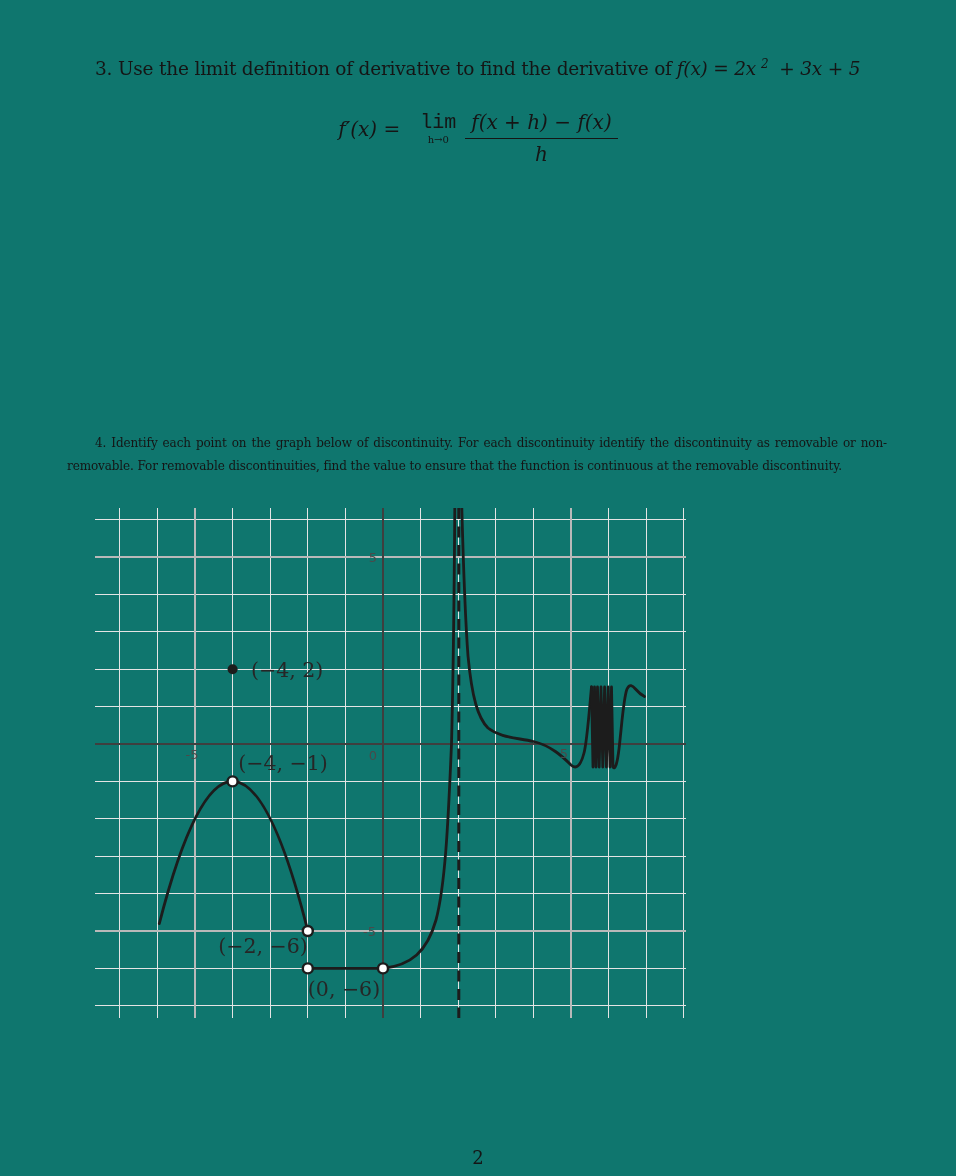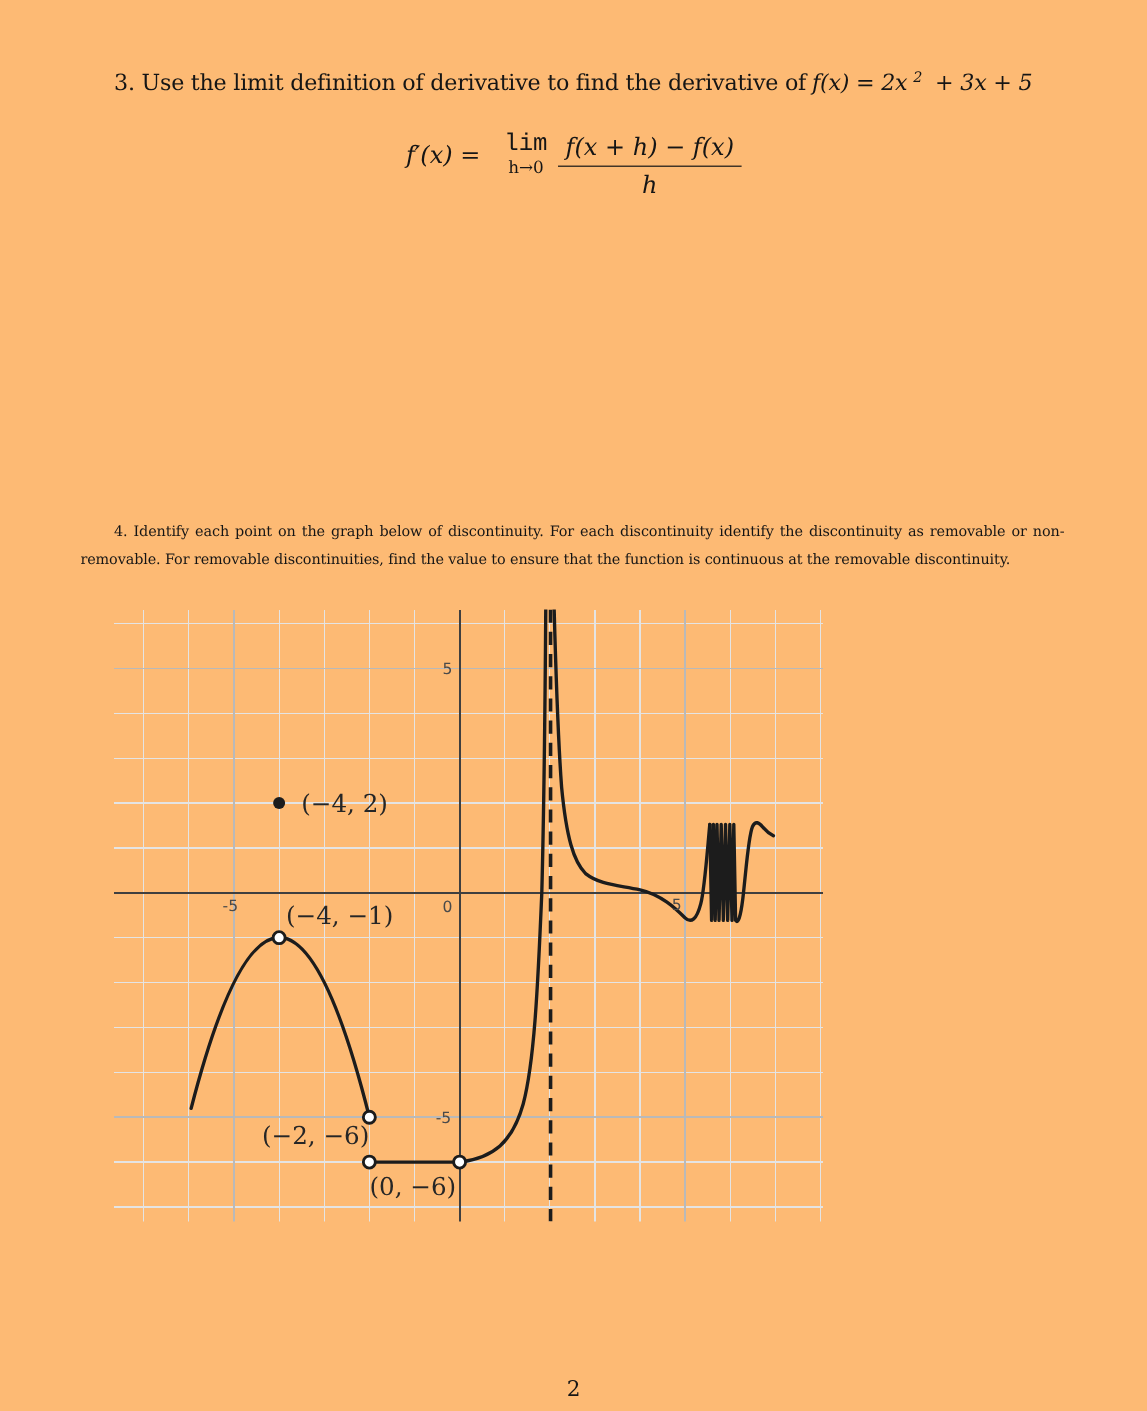--- a/index.html
+++ b/index.html
@@ -1,29 +1,29 @@
 <!DOCTYPE html>
 <html><head>
 <meta charset="utf-8">
 <style>
   html,body{margin:0;padding:0;background:#ffffff;}
-  #page{position:relative;width:956px;height:1176px;background:#fdba74;overflow:hidden;
+  #page{position:relative;width:956px;height:1176px;background:#0f766e;overflow:hidden;
         font-family:"DejaVu Serif","Liberation Serif",serif;color:#151515;}
   
   #p3{position:absolute;left:95px;top:57px;white-space:nowrap;font-size:18.5px;letter-spacing:-0.2px;}
   .math{font-style:italic;}
   #p3 .math{margin-left:5px;}
   sup{font-size:12px;}
   
   #formula{position:absolute;left:0;top:92px;width:956px;display:flex;justify-content:center;
            align-items:center;font-size:20px;}
   .f-lhs{font-style:italic;margin-right:20px;}
   .f-lim{display:inline-block;text-align:center;line-height:1;margin-right:9px;}
   .f-lim .lim-word{font-style:normal;font-size:20px;font-family:Liberation Mono, monospace;}
-  .f-lim .lim-sub{font-size:14px;margin-top:2px;}
+  .f-lim .lim-sub{font-size:10px;margin-top:2px;}
   .f-frac{display:inline-block;text-align:center;font-style:italic;margin-top:18px;}
   .f-num{padding:0 6px 4px 6px;}
   .f-den{border-top:1.6px solid #151515;padding-top:3px;}
   
   #p4{position:absolute;left:67px;top:420px;width:820px;font-size:12px;line-height:23.2px;
       text-align:justify;text-indent:28px;letter-spacing:-0.1px;}
   
   #graph{position:absolute;left:95px;top:508px;}
   .ticklbl{font-family:"DejaVu Sans","Liberation Sans",sans-serif;font-size:13px;fill:#4a4a4a;}
   .ptlbl{font-family:"DejaVu Serif","Liberation Serif",serif;font-size:20.5px;fill:#262626;}

